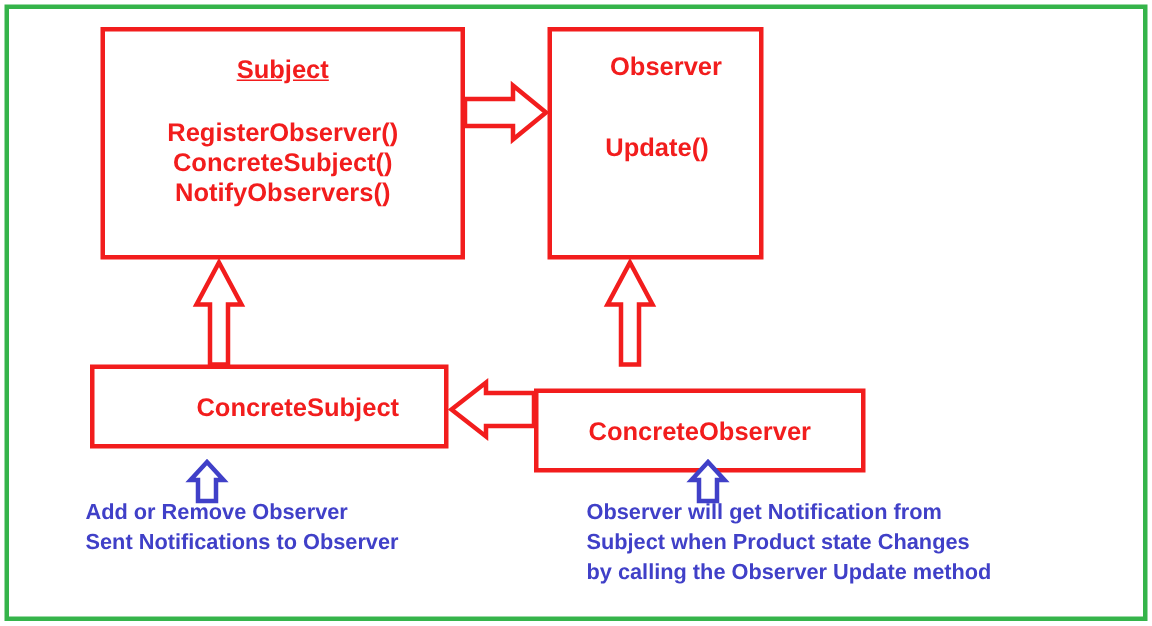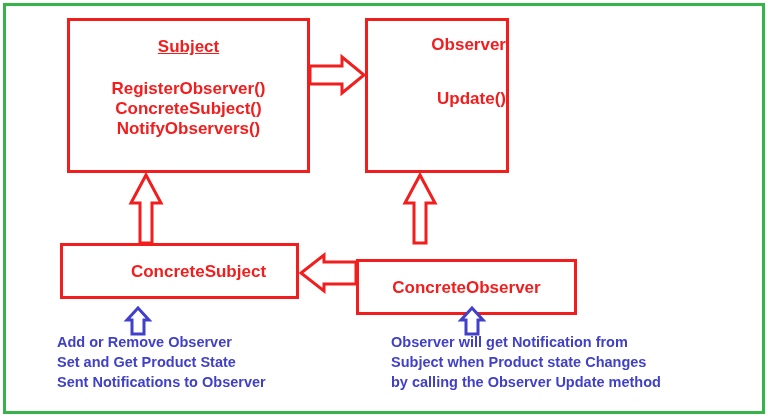--- a/index.html
+++ b/index.html
@@ -52,22 +52,22 @@
   }
   .uml-members div { white-space: nowrap; }
 
   #box-subject   { left: 67px;  top: 18px;  width: 243px; height: 155px; }
   #box-observer  { left: 365px; top: 18px;  width: 144px; height: 155px; }
   #box-csubject  { left: 60px;  top: 243px; width: 239px; height: 56px; }
   #box-cobserver { left: 356px; top: 259px; width: 221px; height: 56px; }
 
   #box-subject .uml-title    { margin-top: 16px; text-decoration: underline; }
   #box-subject .uml-members  { margin-top: 22px; text-align: center; }
-  #box-observer .uml-title   { margin-top: 14px; text-align: right; padding-left: 14px; }
-  #box-observer .uml-members { margin-top: 34px; text-align: right; padding-left: 2px; }
+  #box-observer .uml-title   { margin-top: 14px; text-align: center; padding-left: 14px; }
+  #box-observer .uml-members { margin-top: 34px; text-align: center; padding-left: 2px; }
   #box-csubject .uml-title   { margin-top: 16px; padding-left: 38px; }
   #box-cobserver .uml-title  { margin-top: 16px; }
 
   
   .connector { position: absolute; }
   .conn-svg { display: block; overflow: visible; }
 
   
   .annotation {
     position: absolute;
@@ -145,21 +145,20 @@
   </div>
 
   <div class="ann-arrow" id="ann-arrow-right">
     <svg class="conn-svg" width="28" height="30" viewBox="0 0 28 30">
       <path d="M14,2 L25,14 L20,14 L20,28 L8,28 L8,14 L3,14 Z" fill="#ffffff" stroke="#4040c8" stroke-width="3" stroke-linejoin="miter"></path>
     </svg>
   </div>
 
   <div class="annotation" id="ann-left">
     <div>Add or Remove Observer</div>
-    <div>Set and Get Product State</div>
     <div>Sent Notifications to Observer</div>
   </div>
 
   <div class="annotation" id="ann-right">
     <div>Observer will get Notification from</div>
     <div>Subject when Product state Changes</div>
     <div>by calling the Observer Update method</div>
   </div>
 
 </div>

